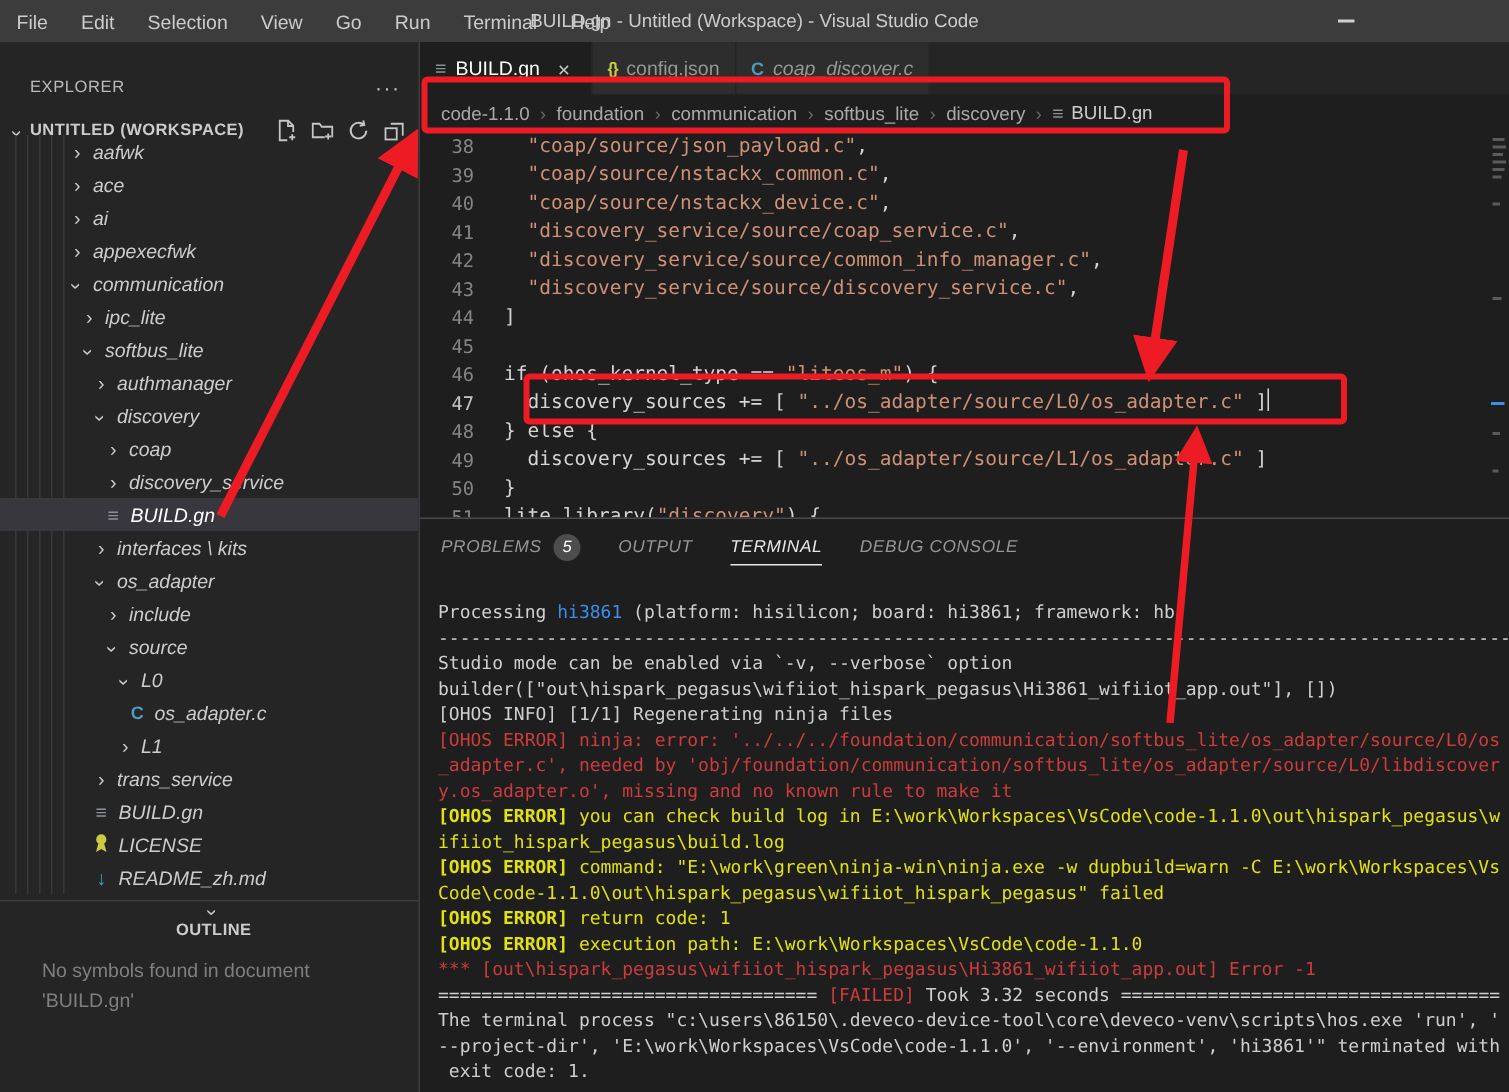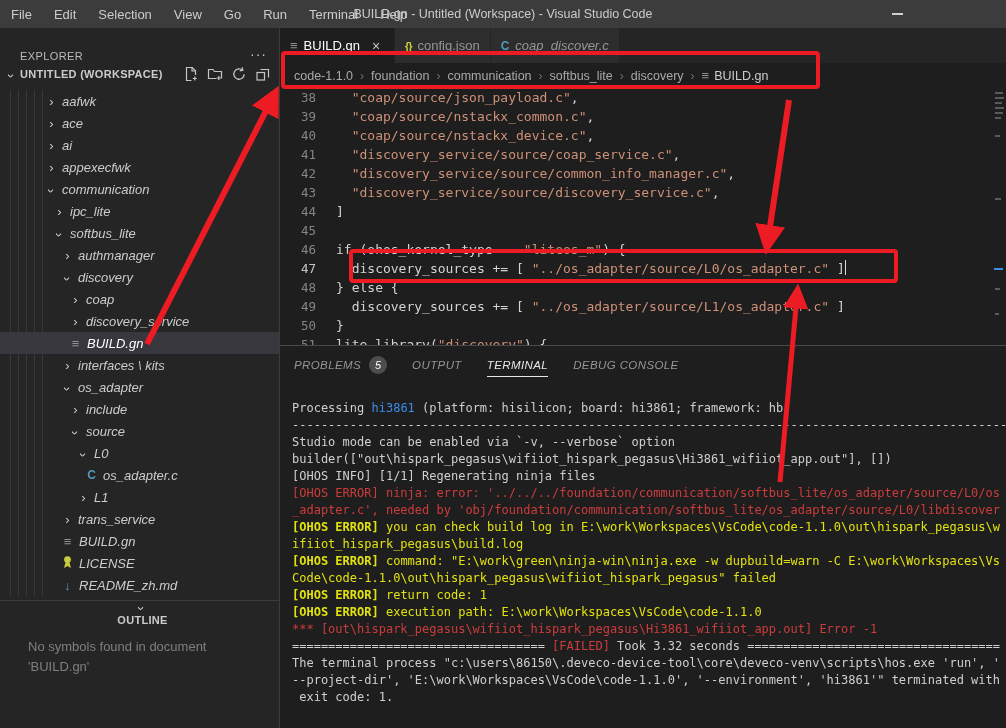--- a/index.html
+++ b/index.html
@@ -11,21 +11,21 @@
   }
   
   .titlebar { position:absolute; left:0; top:0; width:1006px; height:28px; background:#3c3c3c; display:flex; align-items:center; }
   .menubar { display:flex; height:100%; z-index:2; }
   .menu-item { padding:0 11px; font-size:13px; color:#cccccc; height:100%; display:flex; align-items:center; cursor:default; }
   .wtitle { position:absolute; left:0; right:0; text-align:center; font-size:12.5px; color:#cccccc; pointer-events:none; }
   .win-min { position:absolute; left:874px; top:0; width:46px; height:28px; display:flex; align-items:center; justify-content:center; }
   .win-min .dash { width:11px; height:1.4px; background:#d0d0d0; }
   
   .sidebar { position:absolute; left:0; top:28px; width:280px; height:700px; background:#252526; border-right:1px solid #3c3c3c; }
-  .sb-head { height:34px; display:flex; align-items:flex-end; padding:0 12px 0 20px; }
+  .sb-head { height:34px; display:flex; align-items:center; padding:0 12px 0 20px;margin-top:13px; }
   .sb-head .lbl { font-size:11px; letter-spacing:.4px; color:#bbbbbb; flex:1; }
   .more { color:#c5c5c5; font-size:14px; letter-spacing:1px; cursor:pointer; }
   .ws-row { height:24px; display:flex; align-items:center; padding:0 8px 0 4px; }
   .ws-row .chev { width:16px; text-align:center; }
   .ws-row .lbl { font-size:11px; font-weight:bold; color:#cccccc; letter-spacing:.3px; flex:1; white-space:nowrap; }
   .ws-actions { display:flex; gap:8px; }
   .ws-actions svg { display:block; cursor:pointer; }
   .chev { display:inline-block; color:#cccccc; font-size:13px; line-height:1; transform-origin:45% 55%; }
   .chev.open { transform:rotate(90deg); }
   .tree { position:absolute; left:0; top:62px; width:100%; }
@@ -45,21 +45,21 @@
   
   .editor-col { position:absolute; left:280px; top:28px; width:726px; height:700px; background:#1e1e1e; }
   .tabbar { position:absolute; left:0; top:0; width:100%; height:35px; background:#252526; display:flex; }
   .tab { height:35px; display:flex; align-items:center; padding:0 10px; background:#2d2d2d; border-right:1px solid #252526; font-size:13px; color:#969696; cursor:pointer; }
   .tab.active { background:#1e1e1e; color:#ffffff; }
   .tab.preview .lbl { font-style:italic; }
   .tab .fico { margin-right:6px; }
   .tab .close { margin-left:8px; color:#c5c5c5; font-size:14px; width:16px; text-align:center; border-radius:3px; }
   .fico.json { color:#cbcb41; font-weight:bold; font-size:11px; letter-spacing:-1px; }
   .breadcrumb { position:absolute; left:0; top:35px; width:100%; height:25px; display:flex; align-items:center; padding-left:14px; font-size:12.5px; color:#a9a9a9; background:#1e1e1e; }
-  .bc-item { cursor:pointer; white-space:nowrap; display:flex; align-items:center; }
+  .bc-item { cursor:pointer; white-space:nowrap; display:flex; }
   .bc-sep { margin:0 7px; color:#6e6e6e; font-size:12px; }
   .bc-item .fico { margin-right:5px; }
   .bc-item.last { color:#cccccc; }
   
   .code { position:absolute; left:0; top:60px; width:726px; height:257px; overflow:hidden; font-family:"DejaVu Sans Mono", monospace; font-size:13px; }
   .code-line { position:relative; height:19px; line-height:19px; white-space:pre; }
   .code-line .ln { position:absolute; left:0; width:36px; text-align:right; color:#858585; font-size:12.5px; }
   .code-line.cur .ln { color:#c6c6c6; }
   .code-line .lc { position:absolute; left:56px; }
   .c-p { color:#d4d4d4; }
@@ -333,20 +333,21 @@
           </div>
         </div>
       <div class="terminal" id="terminal">
           <div class="t-line"><span class="c-fg">Processing </span><span class="c-blue">hi3861</span><span class="c-fg"> (platform: hisilicon; board: hi3861; framework: hb)</span></div>
           <div class="t-line"><span class="c-fg">---------------------------------------------------------------------------------------------------</span></div>
           <div class="t-line"><span class="c-fg">Studio mode can be enabled via `-v, --verbose` option</span></div>
           <div class="t-line"><span class="c-fg">builder(["out\hispark_pegasus\wifiiot_hispark_pegasus\Hi3861_wifiiot_app.out"], [])</span></div>
           <div class="t-line"><span class="c-fg">[OHOS INFO] [1/1] Regenerating ninja files</span></div>
           <div class="t-line"><span class="c-red">[OHOS ERROR] ninja: error: '../../../foundation/communication/softbus_lite/os_adapter/source/L0/os</span></div>
           <div class="t-line"><span class="c-red">_adapter.c', needed by 'obj/foundation/communication/softbus_lite/os_adapter/source/L0/libdiscover</span></div>
+          <div class="t-line"><span class="c-red">y.os_adapter.o', missing and no known rule to make it</span></div>
           <div class="t-line"><span class="c-yellow seg-b">[OHOS ERROR]</span><span class="c-yellow"> you can check build log in E:\work\Workspaces\VsCode\code-1.1.0\out\hispark_pegasus\w</span></div>
           <div class="t-line"><span class="c-yellow">ifiiot_hispark_pegasus\build.log</span></div>
           <div class="t-line"><span class="c-yellow seg-b">[OHOS ERROR]</span><span class="c-yellow"> command: "E:\work\green\ninja-win\ninja.exe -w dupbuild=warn -C E:\work\Workspaces\Vs</span></div>
           <div class="t-line"><span class="c-yellow">Code\code-1.1.0\out\hispark_pegasus\wifiiot_hispark_pegasus" failed</span></div>
           <div class="t-line"><span class="c-yellow seg-b">[OHOS ERROR]</span><span class="c-yellow"> return code: 1</span></div>
           <div class="t-line"><span class="c-yellow seg-b">[OHOS ERROR]</span><span class="c-yellow"> execution path: E:\work\Workspaces\VsCode\code-1.1.0</span></div>
           <div class="t-line"><span class="c-red">*** [out\hispark_pegasus\wifiiot_hispark_pegasus\Hi3861_wifiiot_app.out] Error -1</span></div>
           <div class="t-line"><span class="c-fg">=================================== </span><span class="c-red">[FAILED]</span><span class="c-fg"> Took 3.32 seconds </span><span class="c-fg">===================================</span></div>
           <div class="t-line"><span class="c-fg">The terminal process "c:\users\86150\.deveco-device-tool\core\deveco-venv\scripts\hos.exe 'run', '</span></div>
           <div class="t-line"><span class="c-fg">--project-dir', 'E:\work\Workspaces\VsCode\code-1.1.0', '--environment', 'hi3861'" terminated with</span></div>

